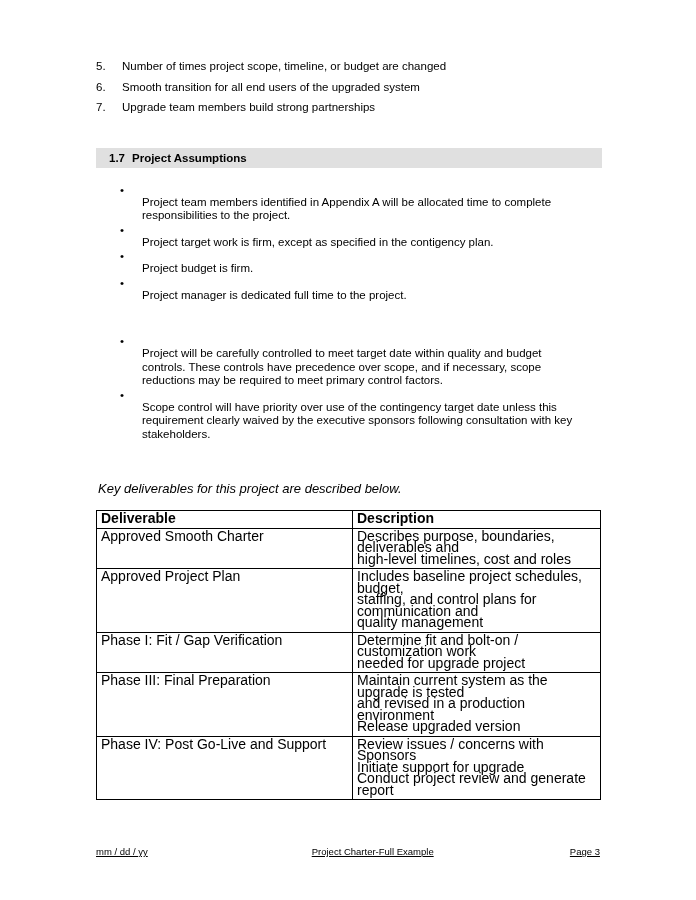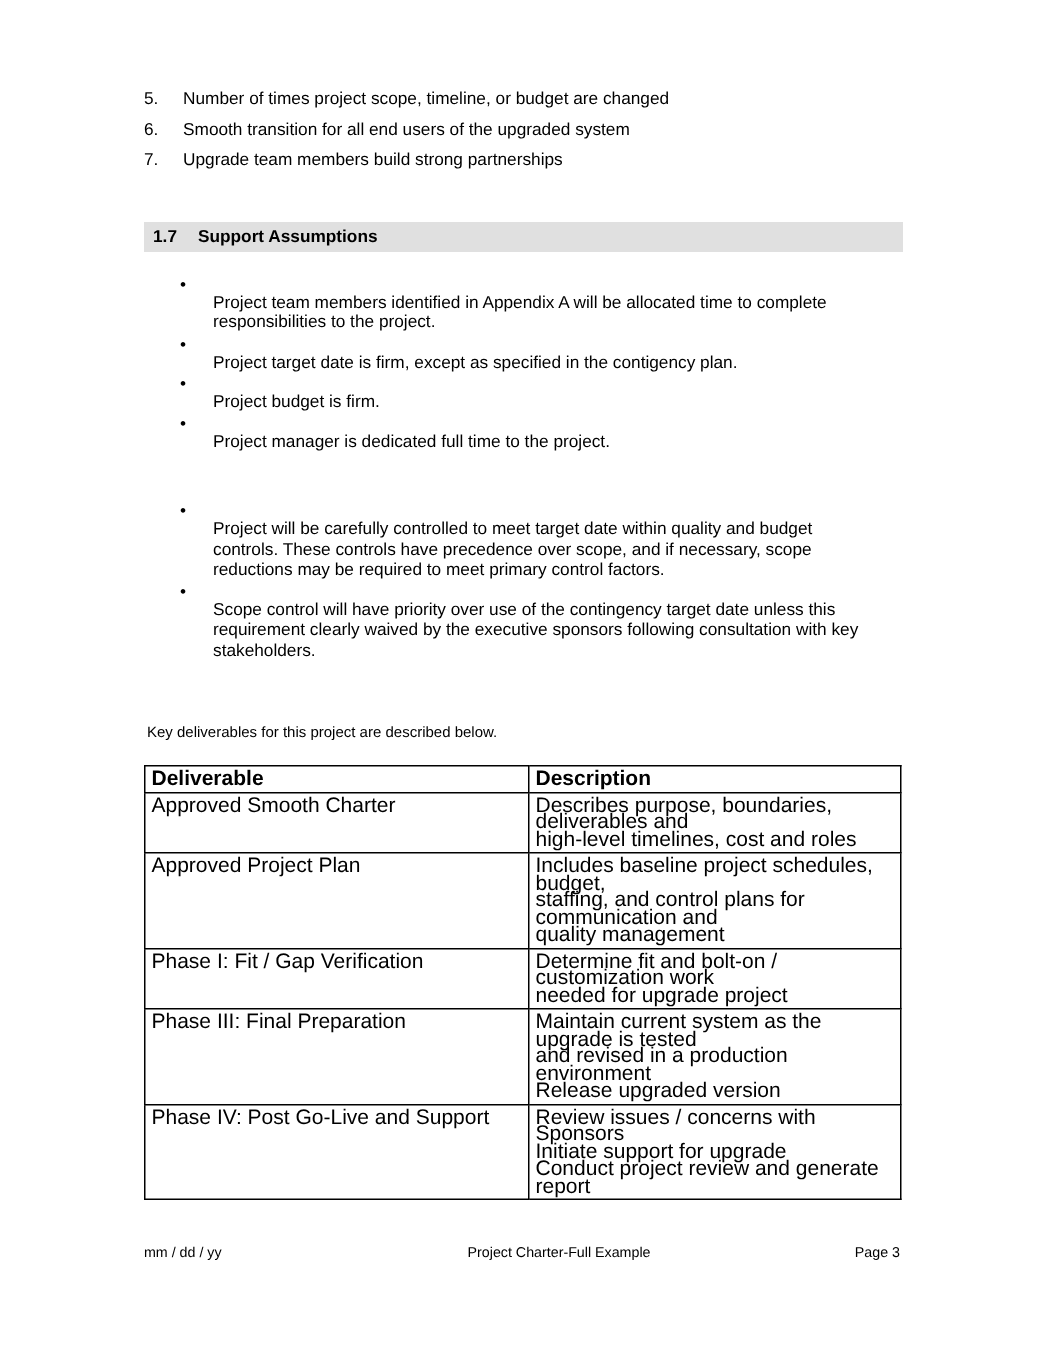--- a/index.html
+++ b/index.html
@@ -49,20 +49,21 @@
     font-weight: bold;
     font-size: 11.5px;
     line-height: 14px;
     padding: 3px 0 3px 6px;
     margin: 0;
     width: 500px;
   }
   .section-head .numlbl {
     display: inline-block;
     width: 30px;
+    text-align: center;
   }
 
   .spacer-16 { height: 16px; }
   .spacer-12 { height: 12px; }
   .spacer-20 { height: 20px; }
   .spacer-26 { height: 26px; }
 
   
   .bullets {
     margin: 0;
@@ -80,23 +81,24 @@
     width: 22px;
     flex: 0 0 22px;
   }
   .bullets .btxt {
     flex: 1;
     max-width: 440px;
     margin-top: 12px;
   }
 
   .para {
-    font-size: 10px;
+    font-size: 13px;
     line-height: 14px;
     padding-left: 2px;
+    font-style: italic;
   }
 
   
   table.deliverables {
     border-collapse: collapse;
     width: 504px;
     margin-top: 2px;
     table-layout: fixed;
   }
   table.deliverables th,
@@ -113,24 +115,25 @@
   }
   table.deliverables col.c1 { width: 256px; }
   table.deliverables col.c2 { width: 248px; }
   .cellline { display: block; }
 
   
   .footer {
     position: absolute;
     left: 96px;
     right: 96px;
-    bottom: 58px;
+    bottom: 42px;
     display: flex;
     font-size: 9.5px;
     line-height: 12px;
+    text-decoration: underline;
   }
   .footer .f-left { flex: 0 0 33%; text-align: left; }
   .footer .f-center { flex: 0 0 34%; text-align: right; }
   .footer .f-right { flex: 0 0 33%; text-align: right; }
 </style>
 </head>
 <body>
 
 <div class="page">
 
@@ -145,33 +148,33 @@
     </li>
     <li>
       <span class="num">7.</span>
       <span class="txt">Upgrade team members build strong partnerships</span>
     </li>
   </ul>
 
   <div class="spacer-26"></div>
 
   <div class="section-head">
-    <span class="numlbl">1.7</span><span>Support Assumptions</span>
+    <span class="numlbl">1.7</span><span>Project Assumptions</span>
   </div>
 
   <div class="spacer-16"></div>
 
   <ul class="bullets">
     <li>
       <span class="bul">•</span>
       <span class="btxt">Project team members identified in Appendix A will be allocated time to complete responsibilities to the project.</span>
     </li>
     <li>
       <span class="bul">•</span>
-      <span class="btxt">Project target date is firm, except as specified in the contigency plan.</span>
+      <span class="btxt">Project target work is firm, except as specified in the contigency plan.</span>
     </li>
     <li>
       <span class="bul">•</span>
       <span class="btxt">Project budget is firm.</span>
     </li>
     <li>
       <span class="bul">•</span>
       <span class="btxt">Project manager is dedicated full time to the project.</span>
     </li>
   </ul>

